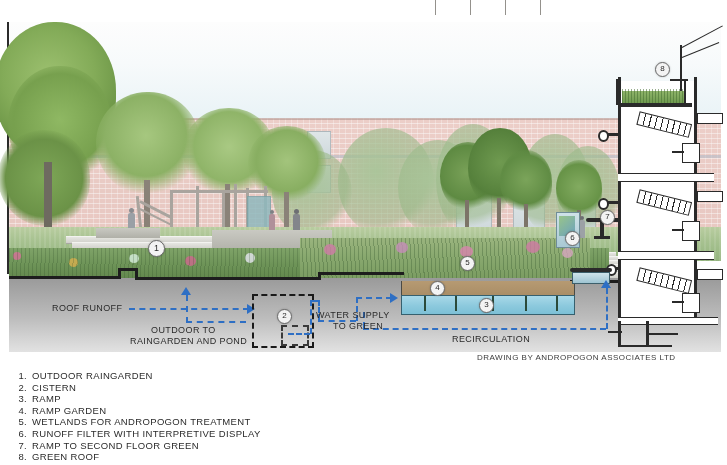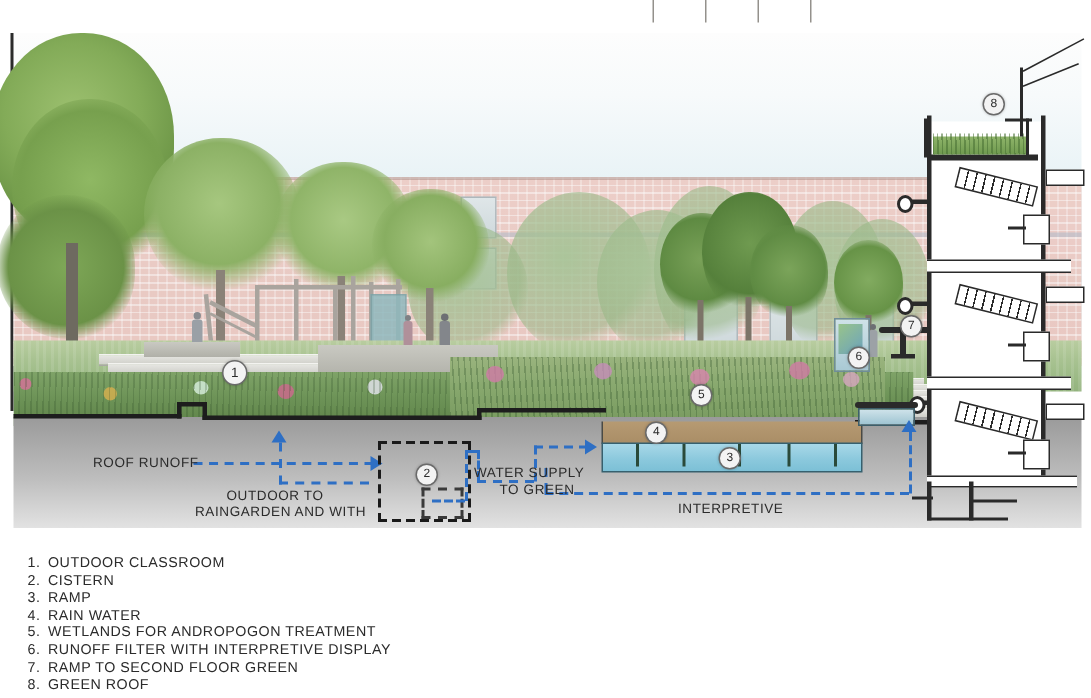--- a/index.html
+++ b/index.html
@@ -370,55 +370,56 @@
     <div class="dash-h" style="left:318px;top:320px;width:38px;"></div>
     <div class="dash-v" style="left:356px;top:297px;height:24px;"></div>
     <div class="dash-h" style="left:356px;top:297px;width:36px;"></div>
     <div class="arrow-right" style="left:390px;top:293px;"></div>
 
     <div class="dash-v" style="left:363px;top:312px;height:16px;"></div>
     <div class="dash-h" style="left:363px;top:328px;width:243px;"></div>
     <div class="dash-v" style="left:606px;top:288px;height:41px;"></div>
     <div class="arrow-up" style="left:601px;top:280px;"></div>
 
-    <div class="flow-label" style="left:62px;top:303px;">ROOF RUNOFF</div>
+    <div class="flow-label" style="left:52px;top:303px;">ROOF RUNOFF</div>
     <div class="flow-label" style="left:151px;top:325px;">OUTDOOR TO</div>
-    <div class="flow-label" style="left:130px;top:336px;">RAINGARDEN AND WITH</div>
+    <div class="flow-label" style="left:130px;top:336px;">RAINGARDEN AND POND</div>
     <div class="flow-label" style="left:316px;top:310px;">WATER SUPPLY</div>
     <div class="flow-label" style="left:333px;top:321px;">TO GREEN</div>
-    <div class="flow-label" style="left:452px;top:334px;">INTERPRETIVE</div>
+    <div class="flow-label" style="left:452px;top:334px;">RECIRCULATION</div>
 
     <div class="callout" style="left:148px;top:240px;">1</div>
     <div class="callout small" style="left:277px;top:309px;">2</div>
     <div class="callout small" style="left:479px;top:298px;">3</div>
     <div class="callout small" style="left:430px;top:281px;">4</div>
     <div class="callout small" style="left:460px;top:256px;">5</div>
     <div class="callout small" style="left:565px;top:231px;">6</div>
     <div class="callout small" style="left:600px;top:210px;">7</div>
     <div class="callout small" style="left:655px;top:62px;">8</div>
 
+    <div class="credit">DRAWING BY ANDROPOGON ASSOCIATES LTD</div>
   </div>
 
   <div id="legend">
     <div id="legend-inner">
       <div class="leg-row">
         <span class="leg-num">1.</span>
-        <span class="leg-txt">OUTDOOR CLASSROOM</span>
+        <span class="leg-txt">OUTDOOR RAINGARDEN</span>
       </div>
       <div class="leg-row">
         <span class="leg-num">2.</span>
         <span class="leg-txt">CISTERN</span>
       </div>
       <div class="leg-row">
         <span class="leg-num">3.</span>
         <span class="leg-txt">RAMP</span>
       </div>
       <div class="leg-row">
         <span class="leg-num">4.</span>
-        <span class="leg-txt">RAIN WATER</span>
+        <span class="leg-txt">RAMP GARDEN</span>
       </div>
       <div class="leg-row">
         <span class="leg-num">5.</span>
         <span class="leg-txt">WETLANDS FOR ANDROPOGON TREATMENT</span>
       </div>
       <div class="leg-row">
         <span class="leg-num">6.</span>
         <span class="leg-txt">RUNOFF FILTER WITH INTERPRETIVE DISPLAY</span>
       </div>
       <div class="leg-row">

